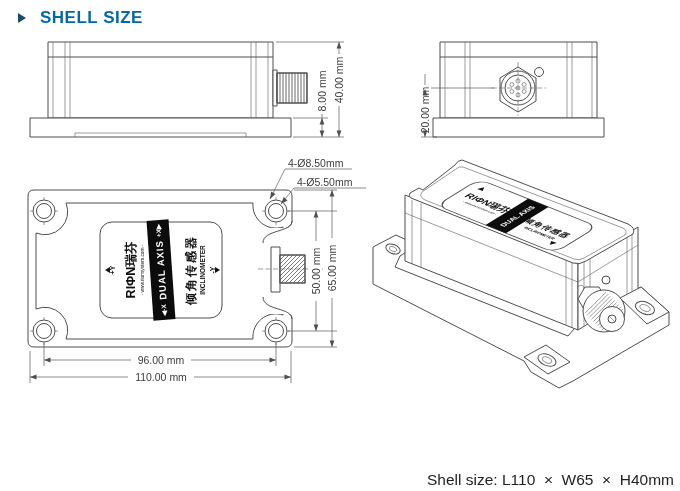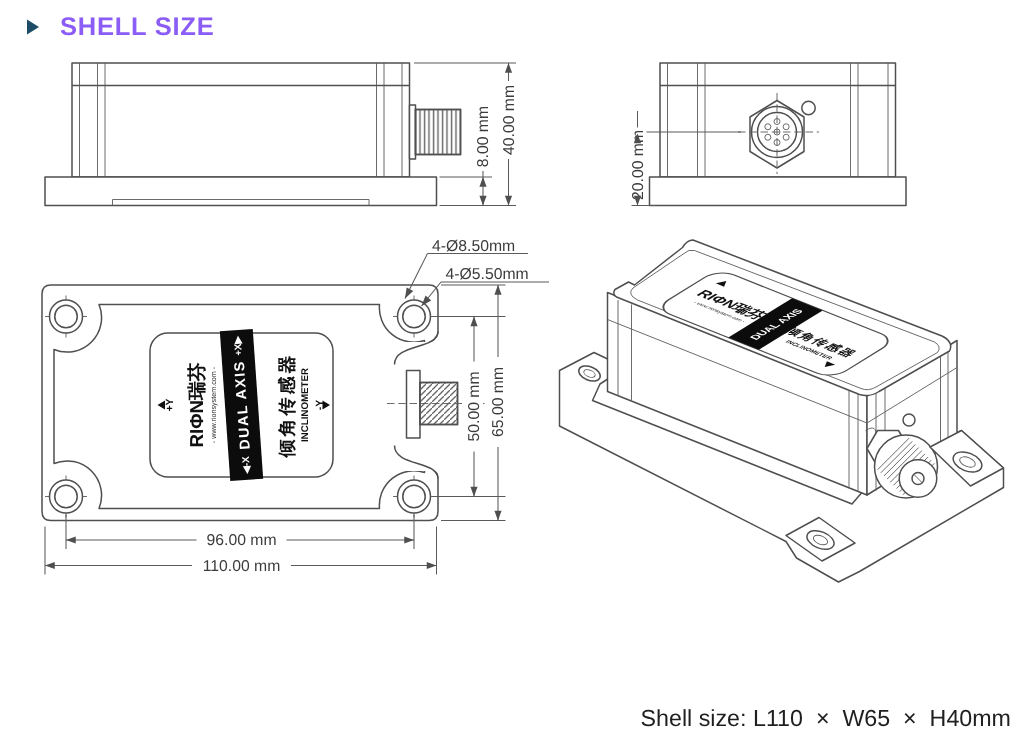--- a/index.html
+++ b/index.html
@@ -1,21 +1,21 @@
 <!DOCTYPE html>
 <html><head>
 <meta charset="utf-8">
 <style>
   html,body{margin:0;padding:0;background:#ffffff;}
   #page{position:relative;width:680px;height:491px;background:#fff;overflow:hidden;
         font-family:"Liberation Sans",sans-serif;}
   .hdr{position:absolute;left:18px;top:8px;display:flex;align-items:center;gap:14px;}
   .tri{width:0;height:0;border-left:8px solid #1d4d66;border-top:5px solid transparent;
        border-bottom:5px solid transparent;}
-  .title{font-size:17px;font-weight:bold;color:#8b5cf6;letter-spacing:.5px;text-align:center;}
+  .title{font-size:17px;font-weight:bold;color:#0369a1;letter-spacing:.5px;text-align:center;}
   svg{position:absolute;left:0;top:0;}
   .ln{fill:none;stroke:#4f4f4f;stroke-width:1;stroke-linejoin:round;}
   .fw{fill:#ffffff;stroke:#4f4f4f;stroke-width:1;stroke-linejoin:round;}
   .thin{fill:none;stroke:#5a5a5a;stroke-width:.6;}
   .dim{fill:none;stroke:#5a5a5a;stroke-width:.7;}
   .dash{fill:none;stroke:#5a5a5a;stroke-width:.6;stroke-dasharray:5 2.5;}
   .arr{fill:#4f4f4f;stroke:none;}
   .bg{fill:#ffffff;stroke:none;}
   text.d{font-family:"Liberation Sans",sans-serif;font-size:10.5px;fill:#3c3c3c;}
   .specs{position:absolute;right:6px;top:417px;text-align:right;color:#1f1f1f;

